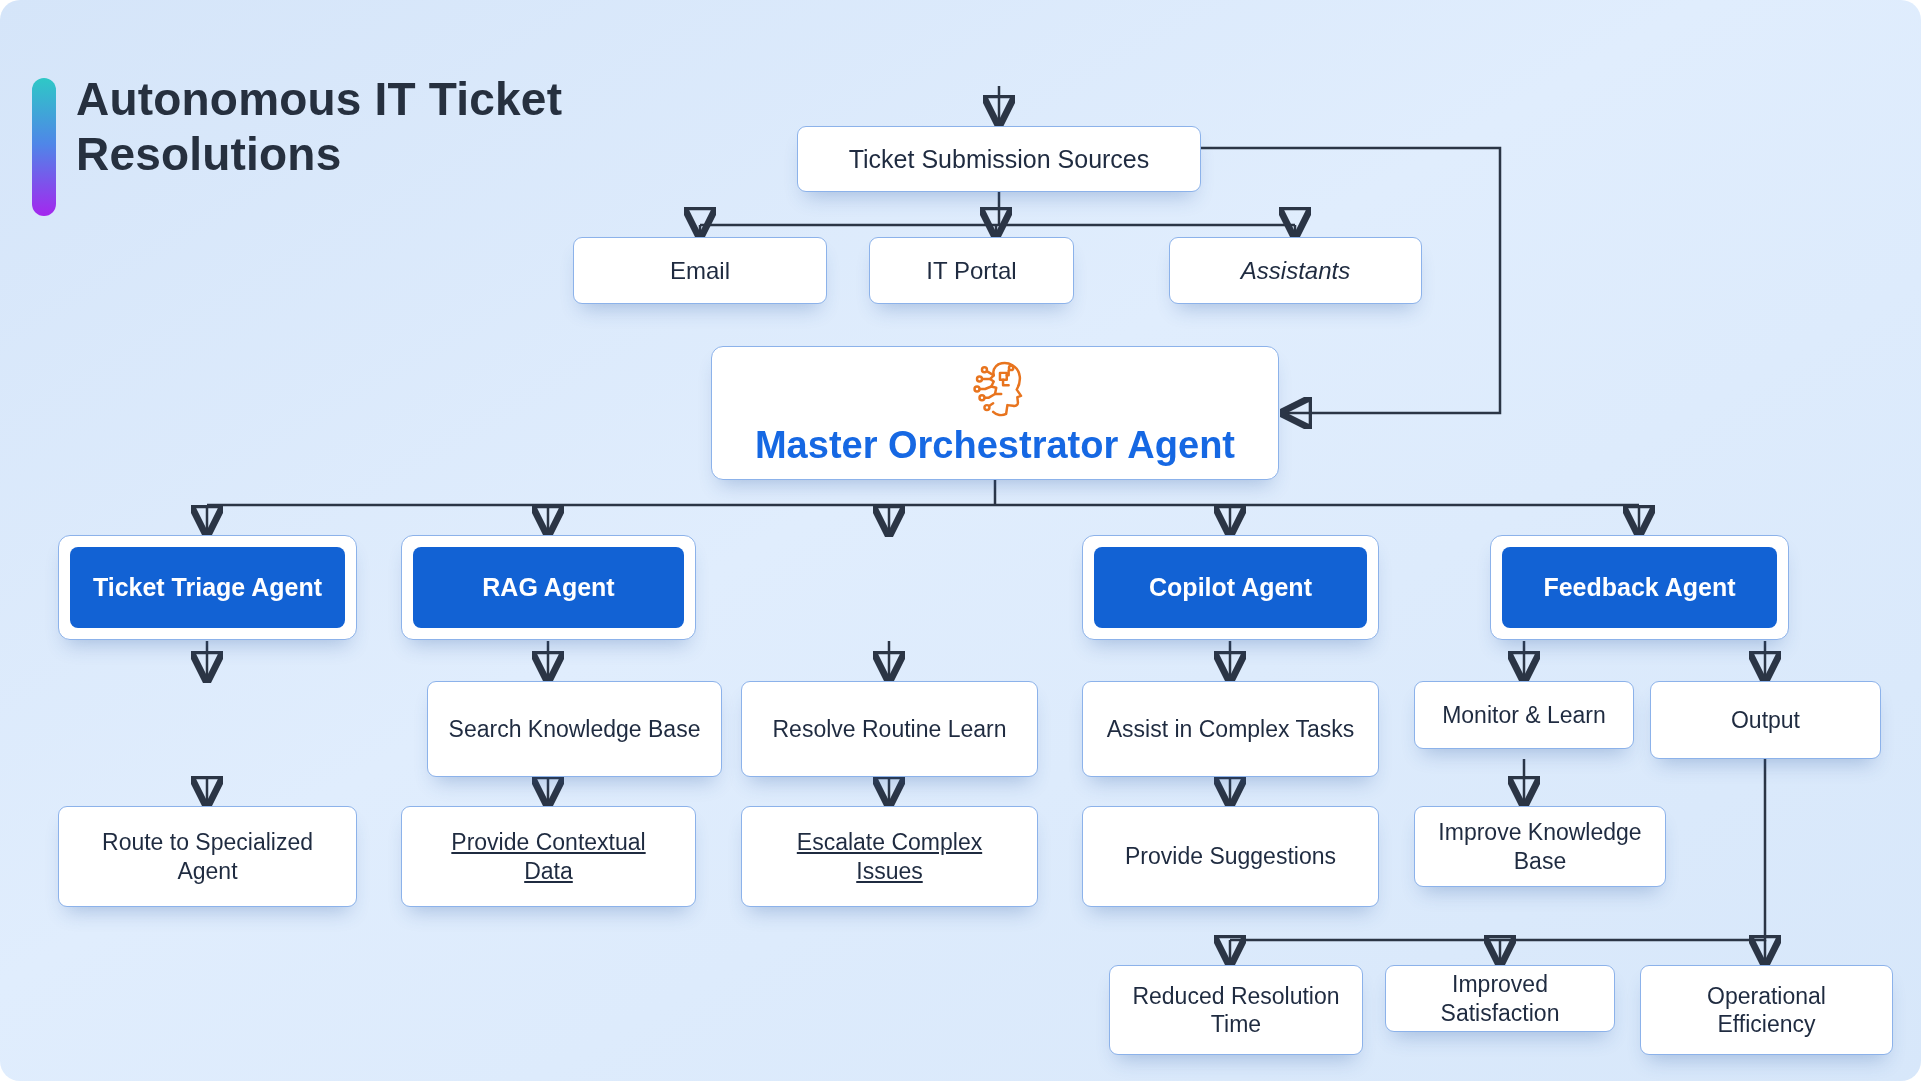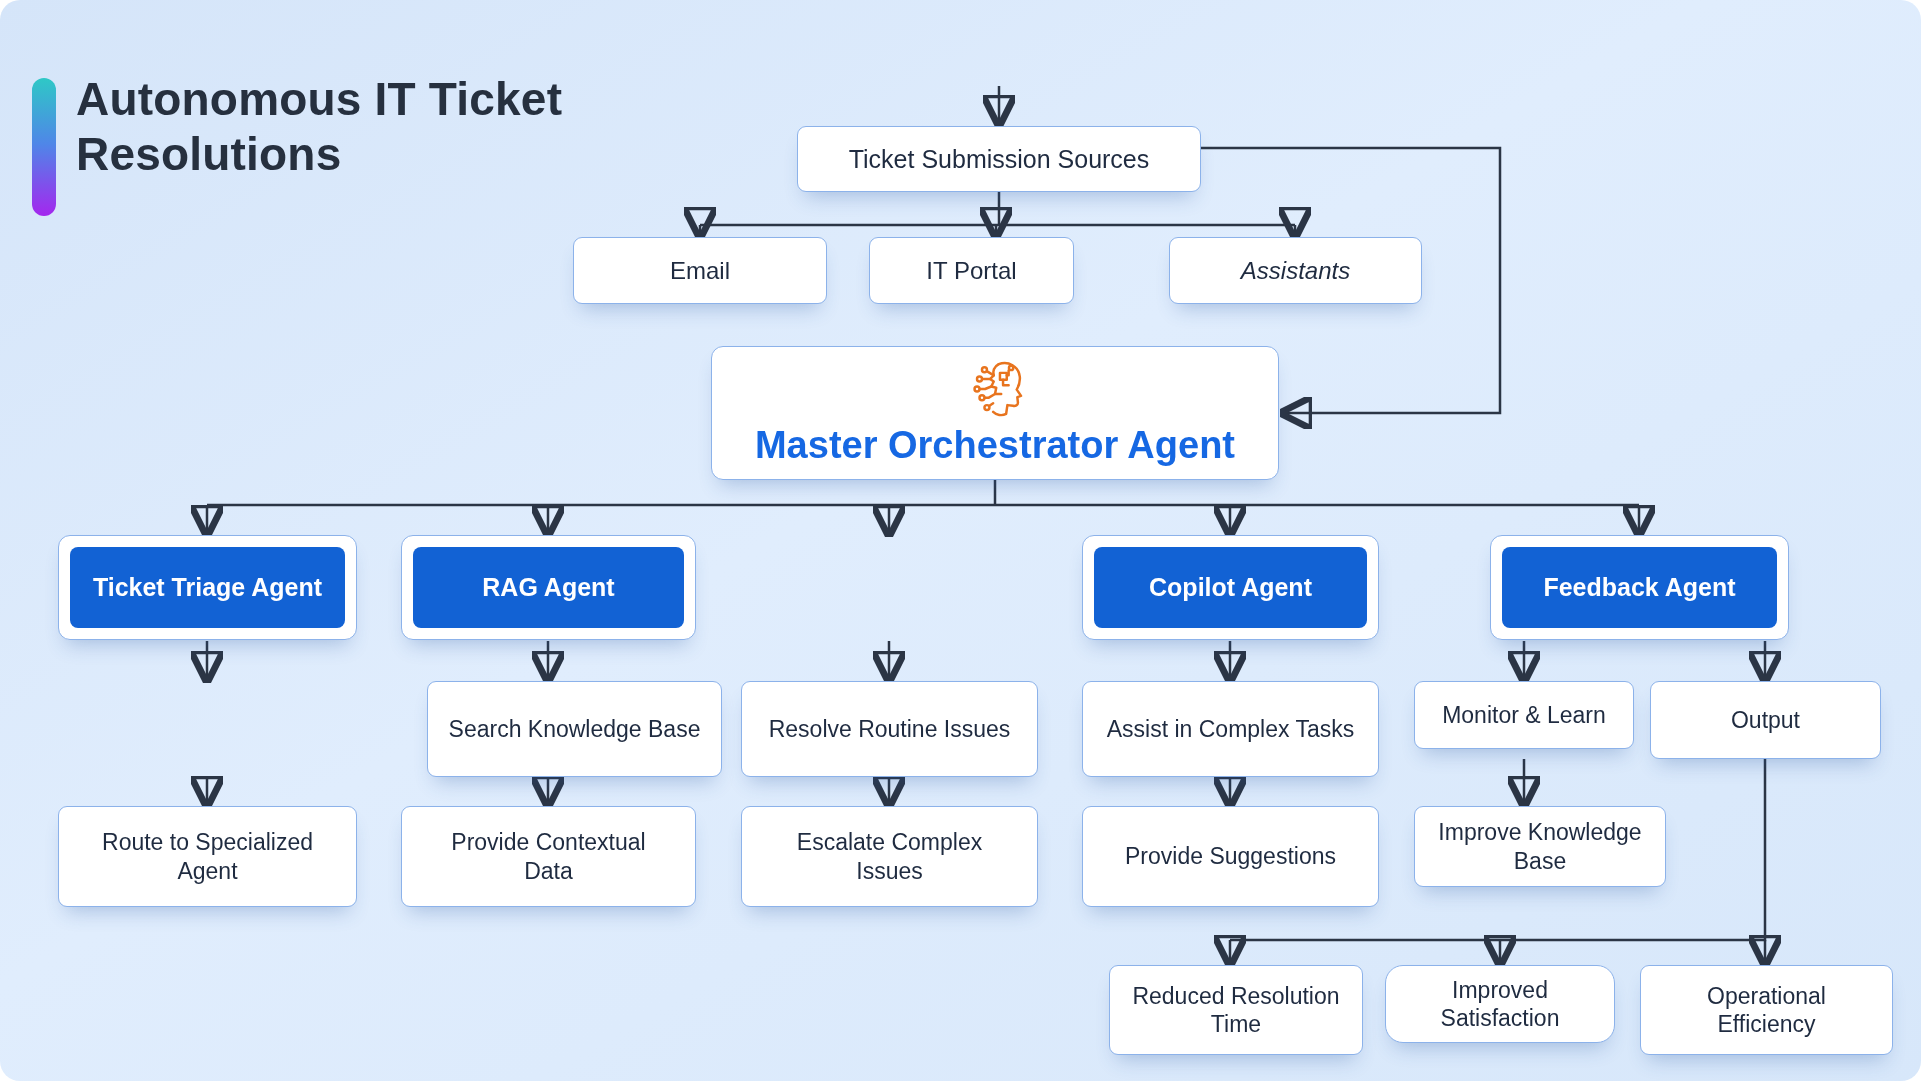--- a/index.html
+++ b/index.html
@@ -10,21 +10,21 @@
   .accent-bar{width:24px;height:138px;border-radius:14px;margin-top:6px;
               background:linear-gradient(180deg,#2ec8c6 0%,#4f86e8 48%,#a427ee 100%);}
   .page-title{margin-left:20px;font-size:46px;line-height:1.2;font-weight:bold;color:#26303f;letter-spacing:.2px;}
   
   .node{position:absolute;background:#ffffff;border:1.5px solid #8cb2ea;border-radius:9px;
         display:flex;align-items:center;justify-content:center;text-align:center;
         color:#1f2b40;font-size:24px;font-weight:500;line-height:1.22;
         padding:4px 16px;box-sizing:border-box;
         box-shadow:0 12px 20px -8px rgba(40,86,160,.30);}
   .small{font-size:23px;}
-  .tight{padding:4px 32px;}
+  .tight{padding:4px 32px;text-decoration:underline;}
   .master{flex-direction:column;border-radius:12px;padding:10px;}
   .master-label{color:#1668e3;font-weight:bold;font-size:38px;margin-top:2px;}
   .agent-outer{padding:11px;border-radius:12px;}
   .agent-inner{background:#1262d4;color:#ffffff;font-weight:bold;font-size:25px;line-height:1.25;
                width:100%;height:100%;border-radius:8px;display:flex;align-items:center;
                justify-content:center;padding:4px 10px;box-sizing:border-box;}
   
   #edges{position:absolute;left:0;top:0;width:1921px;height:1081px;}
   #edges path,#edges line{stroke:#2b3545;stroke-width:2.5;fill:none;}
 </style>
@@ -123,21 +123,21 @@
     <div class="agent-inner">Copilot Agent</div>
   </div>
   <div class="node agent-outer" style="left:1490px;top:535px;width:299px;height:105px;">
     <div class="agent-inner">Feedback Agent</div>
   </div>
 
   <div class="node small" style="left:401px;top:681px;width:295px;height:96px;margin-left:26px;">
     <span>Search Knowledge Base</span>
   </div>
   <div class="node small" style="left:741px;top:681px;width:297px;height:96px;">
-    <span>Resolve Routine Issues</span>
+    <span>Resolve Routine Learn</span>
   </div>
   <div class="node small" style="left:1082px;top:681px;width:297px;height:96px;">
     <span>Assist in Complex Tasks</span>
   </div>
   <div class="node small" style="left:1414px;top:681px;width:220px;height:68px;padding:4px 10px;">
     <span>Monitor &amp; Learn</span>
   </div>
   <div class="node small" style="left:1650px;top:681px;width:231px;height:78px;">
     <span>Output</span>
   </div>
@@ -154,20 +154,20 @@
   <div class="node small" style="left:1082px;top:806px;width:297px;height:101px;">
     <span>Provide Suggestions</span>
   </div>
   <div class="node small" style="left:1414px;top:806px;width:252px;height:81px;">
     <span>Improve Knowledge Base</span>
   </div>
 
   <div class="node small" style="left:1109px;top:965px;width:254px;height:90px;">
     <span>Reduced Resolution Time</span>
   </div>
-  <div class="node small" style="left:1385px;top:965px;width:230px;height:78px;border-radius:18px;">
+  <div class="node small" style="left:1385px;top:965px;width:230px;height:67px;">
     <span>Improved Satisfaction</span>
   </div>
   <div class="node small" style="left:1640px;top:965px;width:253px;height:90px;">
     <span>Operational Efficiency</span>
   </div>
 
 </div>
 
 </body></html>

